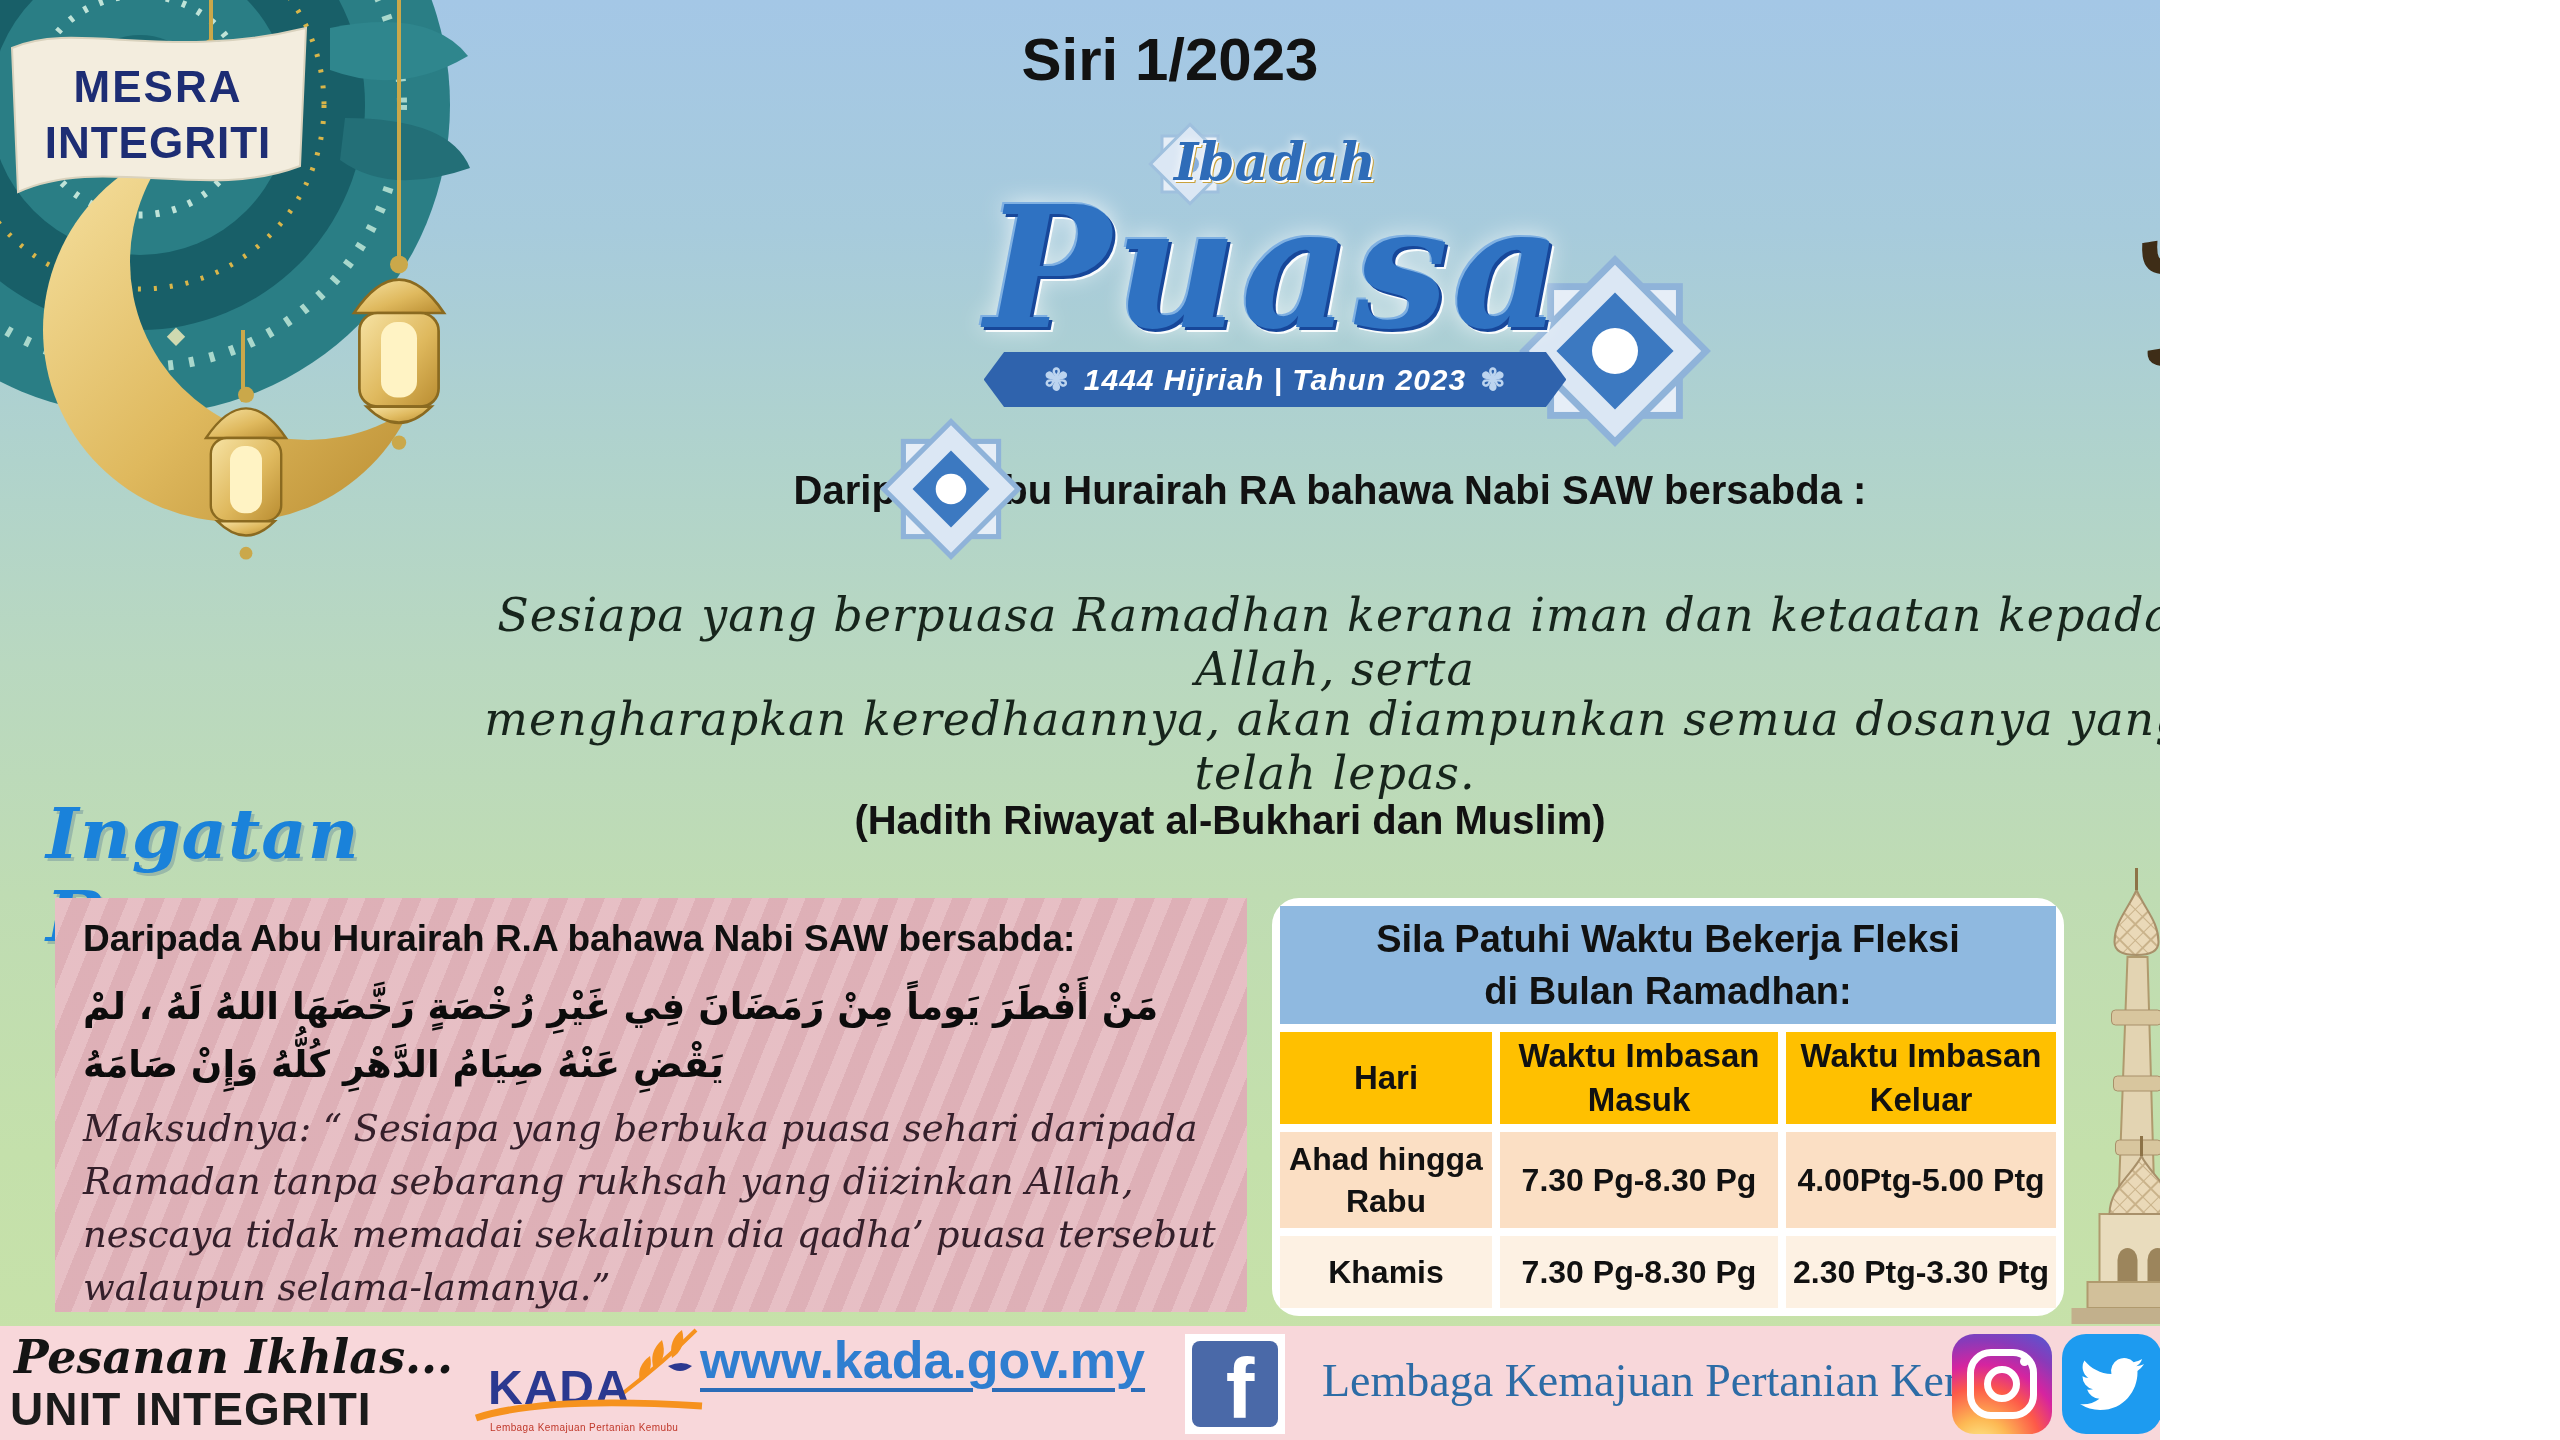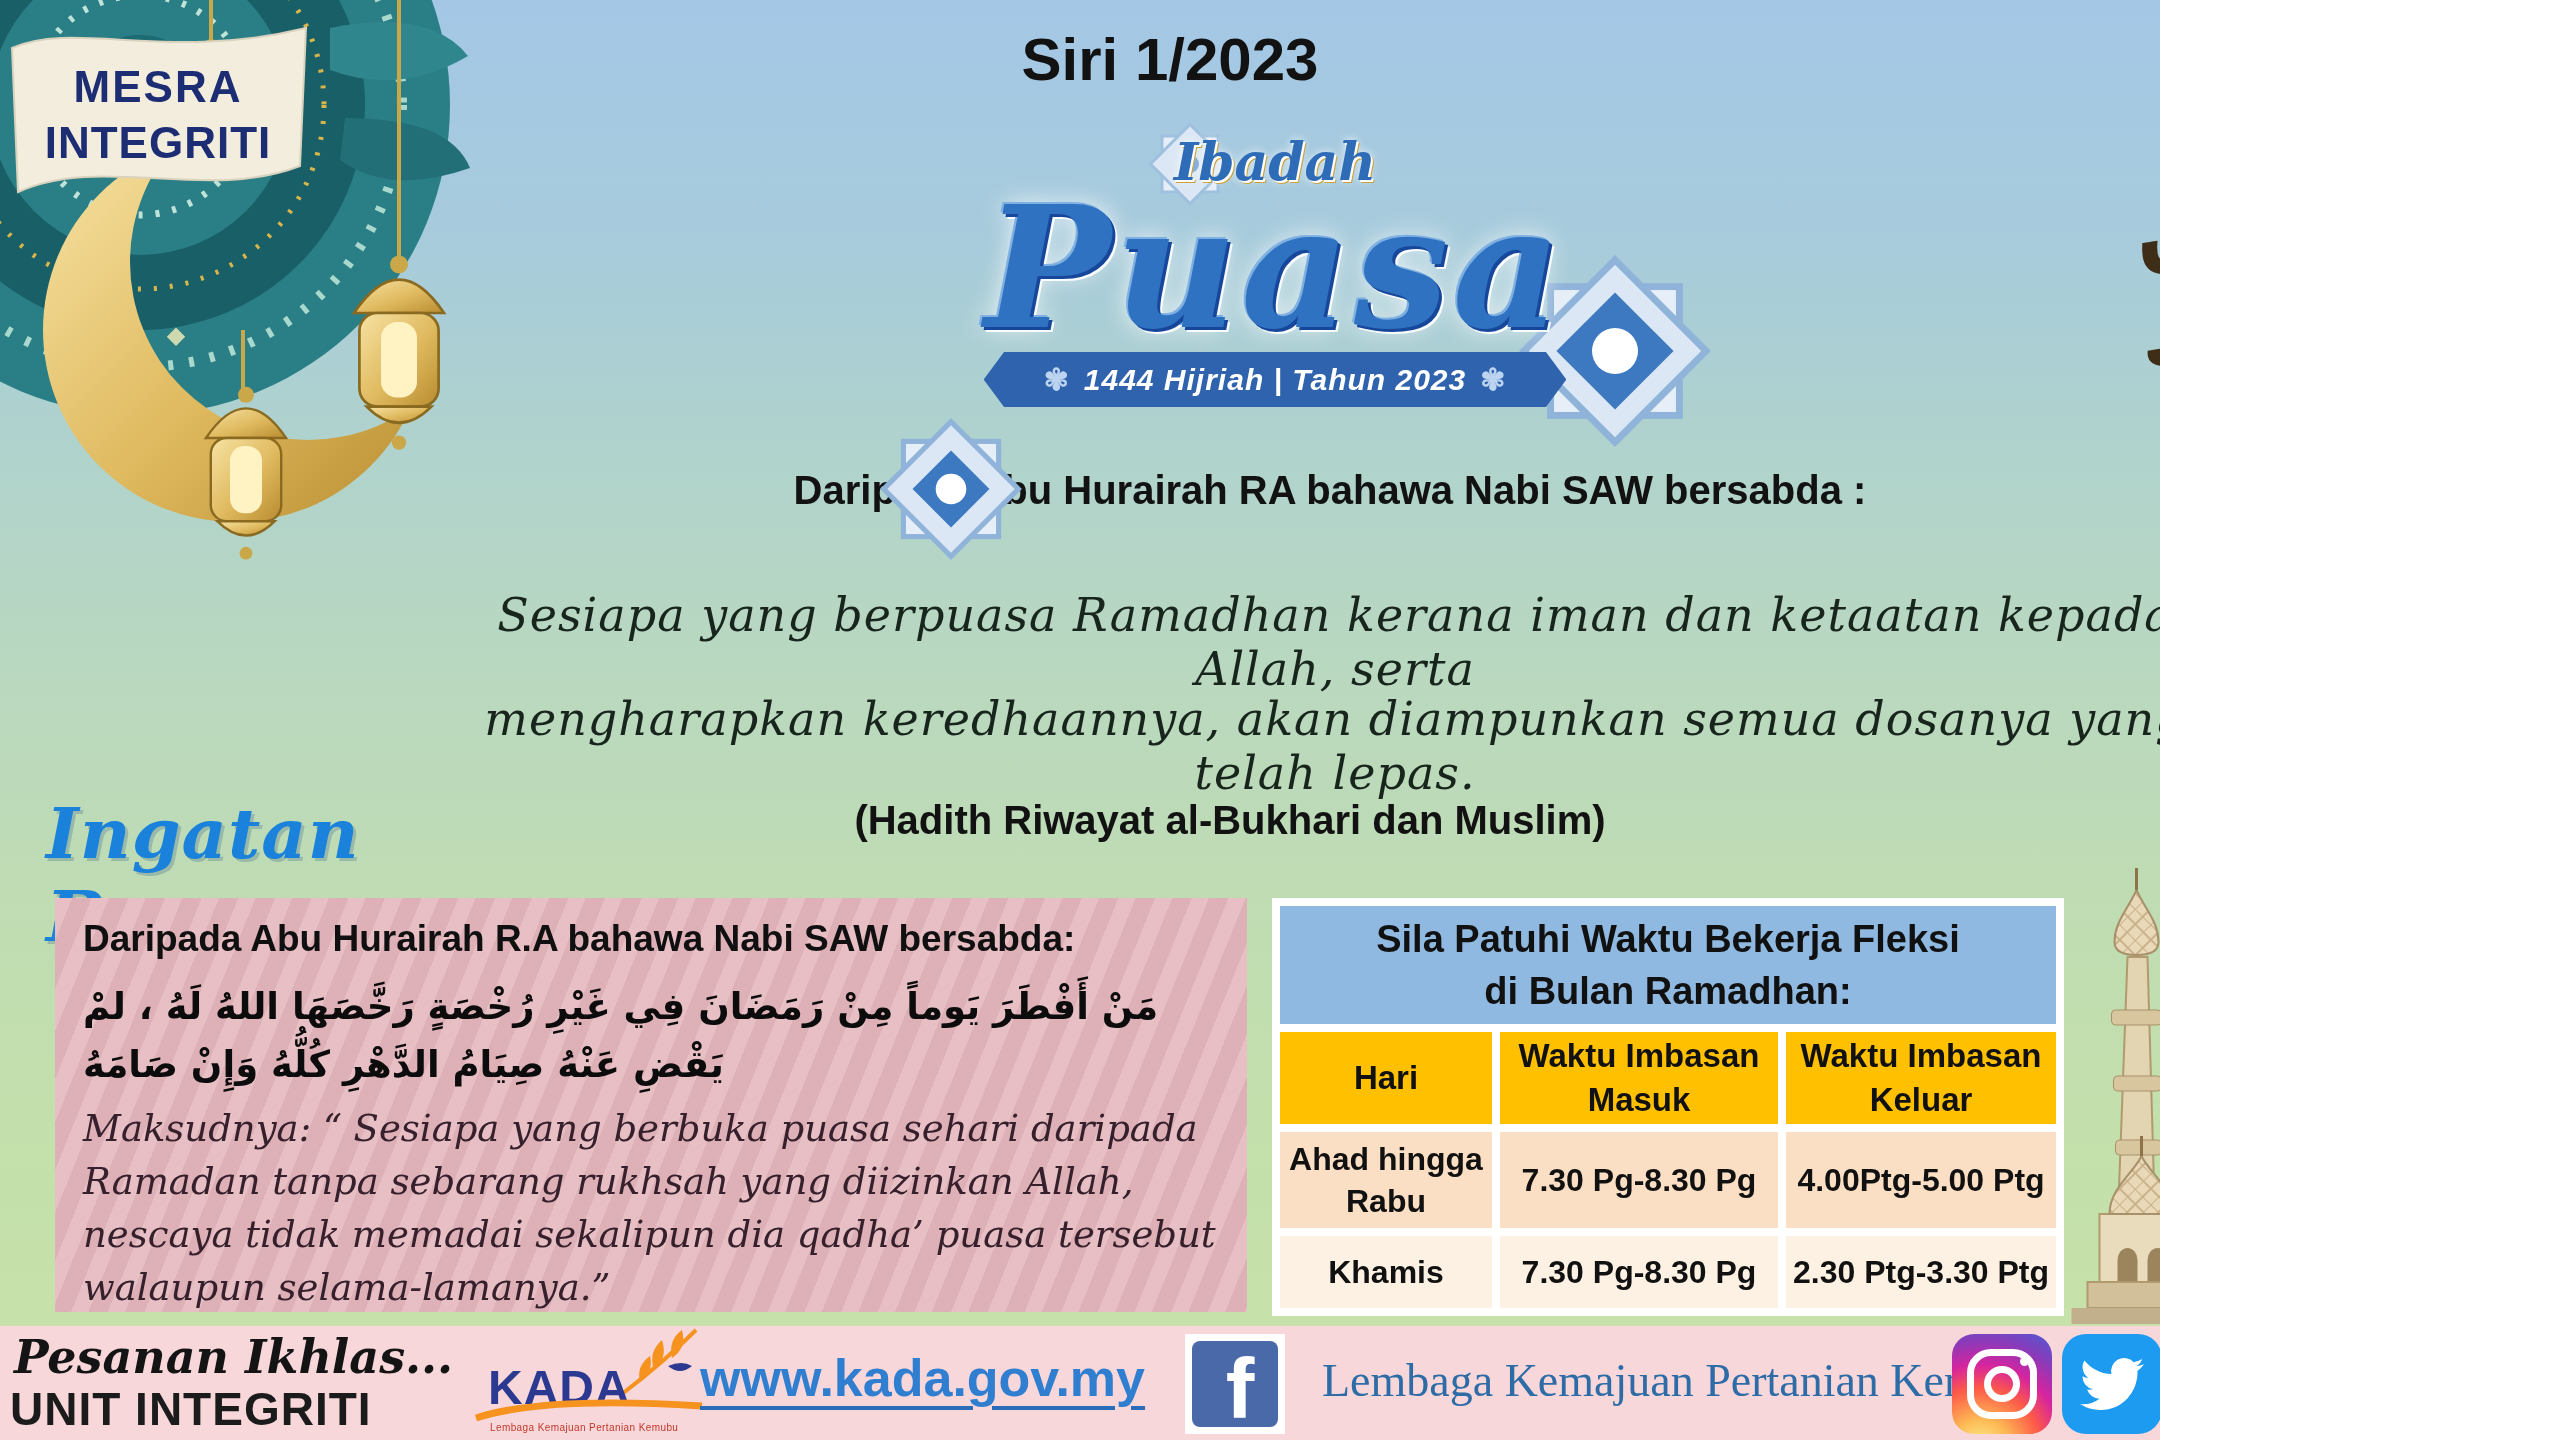--- a/index.html
+++ b/index.html
@@ -59,21 +59,21 @@
                         rgba(177,118,130,.12) 16px 34px);
       padding:20px 28px; text-align:left; overflow:hidden; }
   .reminder .intro{ font-size:37px; font-weight:bold; color:#101010; }
   .reminder .arabic{ direction:rtl; font-family:"DejaVu Sans",sans-serif; font-weight:bold;
       font-size:37px; line-height:58px; color:#0c0c0c; margin-top:18px; }
   .reminder .meaning{ font-family:"DejaVu Serif",serif; font-style:italic;
       font-size:37px; line-height:53px; color:#35202b; margin-top:8px; }
   
   .schedule{ position:absolute; left:1272px; top:898px; width:792px; background:#fff;
       display:grid; grid-template-columns:212px 278px 270px;
-      grid-template-rows:118px 92px 96px 72px; gap:8px; padding:8px; }
+      grid-template-rows:118px 92px 96px 72px; gap:8px; padding:8px;border-radius:27px; }
   .schedule .cell{ display:flex; align-items:center; justify-content:center;
       text-align:center; font-weight:bold; color:#111; }
   .sch-title{ grid-column:1/-1; background:#8fb9e0; font-size:38px; line-height:52px; }
   .sch-th{ background:#ffc000; font-size:33px; line-height:44px; }
   .sch-r1{ background:#fbdfc4; font-size:32px; line-height:42px; }
   .sch-r2{ background:#fdf1e3; font-size:32px; }
   
   .mosque{ position:absolute; left:2055px; top:862px; width:505px; height:470px; }
   
   .footer{ position:absolute; left:0; top:1326px; width:2560px; height:114px;
@@ -82,21 +82,21 @@
       font-style:italic; font-weight:bold; font-size:46px; color:#141414; }
   .f-unit{ position:absolute; left:10px; top:56px; font-size:46px; font-weight:bold;
       color:#1b1b1b; letter-spacing:1px; }
   .kada{ position:absolute; left:488px; top:12px; width:220px; height:96px; }
   .kada-word{ position:absolute; left:0; top:22px; font-size:48px; font-weight:bold;
       color:#2b3990; letter-spacing:1px; }
   .kada-wheat{ position:absolute; left:120px; top:-12px; width:96px; height:70px; }
   .kada-swoosh{ position:absolute; left:-14px; top:58px; width:230px; height:30px; }
   .kada-tagline{ position:absolute; left:2px; top:84px; font-size:10px; color:#c0392b;
       white-space:nowrap; letter-spacing:.4px; }
-  .website{ position:absolute; left:700px; top:22px; font-size:52px; font-weight:bold;
+  .website{ position:absolute; left:700px; top:4px; font-size:52px; font-weight:bold;
       color:#2f7ed0; text-decoration:underline; text-decoration-thickness:4px;
       text-underline-offset:10px; text-decoration-color:#2b6cb8; }
   .fb{ position:absolute; left:1185px; top:8px; width:100px; height:100px; background:#fff;
       padding:7px; }
   .fb-inner{ width:100%; height:100%; background:#4a69a8; border-radius:8px;
       display:flex; align-items:flex-end; justify-content:center; overflow:hidden; }
   .fb-letter{ color:#fff; font-size:86px; font-weight:bold; line-height:78px;
       margin-right:-10px; }
   .org{ position:absolute; left:1322px; top:28px; font-family:"Liberation Serif",serif;
       font-size:46px; color:#2d6ca6; }

